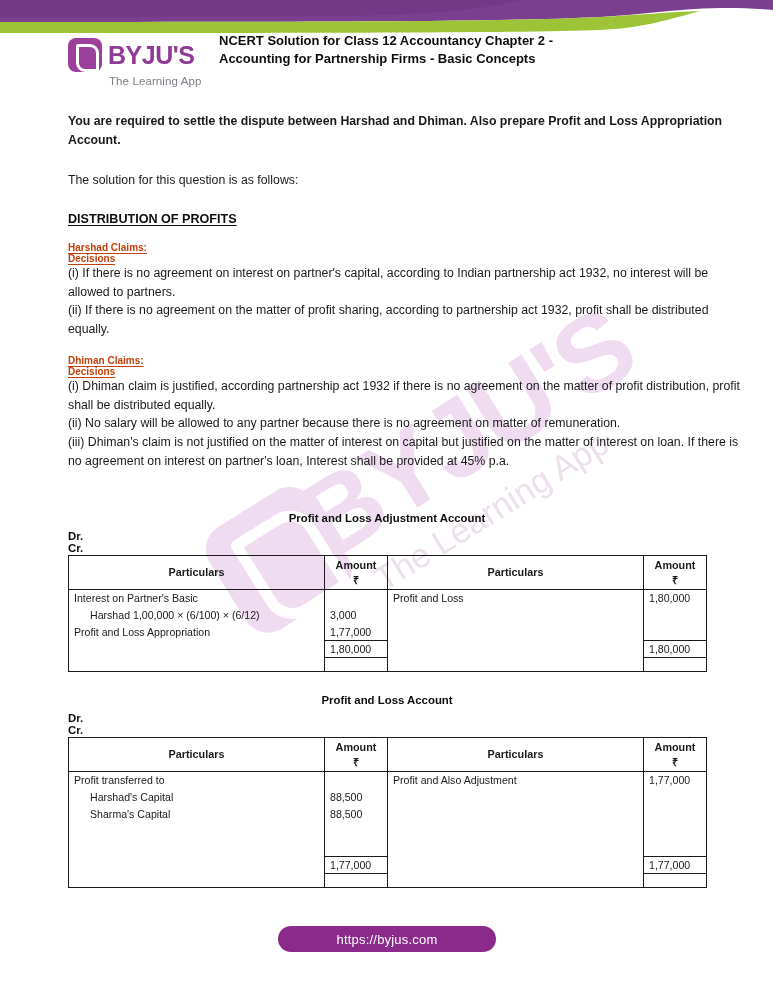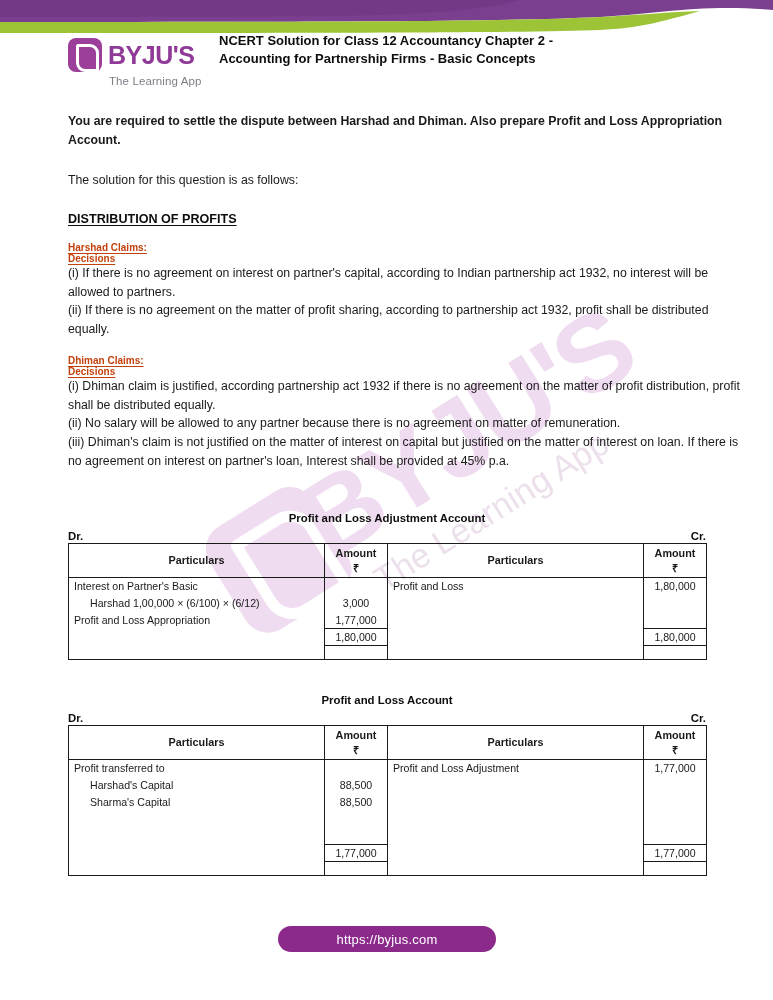--- a/index.html
+++ b/index.html
@@ -179,20 +179,21 @@
     color: #0d0d0d;
     margin-bottom: 6px;
   }
   .drcr {
     display: flex;
     justify-content: space-between;
     font-size: 11.4px;
     font-weight: bold;
     color: #0d0d0d;
     margin-bottom: 1px;
+    flex-direction: column;
   }
   table.ledger {
     width: 638px;
     border-collapse: collapse;
     table-layout: fixed;
     background: transparent;
   }
   table.ledger td, table.ledger th {
     border: 1px solid #1a1a1a;
     font-size: 10.6px;
@@ -205,21 +206,21 @@
   table.ledger th {
     font-weight: bold;
     text-align: center;
     vertical-align: middle;
     height: 34px;
     font-size: 10.8px;
     line-height: 1.35;
   }
   .col-part { width: 256px; }
   .col-amt  { width: 63px; }
-  td.amt { text-align: center; padding-right: 7px; }
+  td.amt { text-align: left; padding-right: 7px; }
   td.part { text-align: left; }
   .indent { padding-left: 16px; display: inline-block; }
   .row-body td { height: 17px; }
   .total-cell {
     border-top: 1px solid #1a1a1a !important;
     border-bottom: 1px solid #1a1a1a !important;
   }
   .blank-row td { height: 14px; }
   .nb-top { border-top: none !important; }
   .nb-bot { border-bottom: none !important; }
@@ -393,21 +394,21 @@
           <th>
             <span>Amount</span><br>
             <span>₹</span>
           </th>
         </tr>
       </thead>
       <tbody>
         <tr class="row-body">
           <td class="part nb-bot"><span>Profit transferred to</span></td>
           <td class="amt nb-bot"></td>
-          <td class="part nb-bot">Profit and Loss Adjustment</td>
+          <td class="part nb-bot">Profit and Also Adjustment</td>
           <td class="amt nb-bot">1,77,000</td>
         </tr>
         <tr class="row-body">
           <td class="part nb-top nb-bot"><span class="indent">Harshad's Capital</span></td>
           <td class="amt nb-top nb-bot">88,500</td>
           <td class="part nb-top nb-bot"></td>
           <td class="amt nb-top nb-bot"></td>
         </tr>
         <tr class="row-body">
           <td class="part nb-top nb-bot"><span class="indent">Sharma's Capital</span></td>

